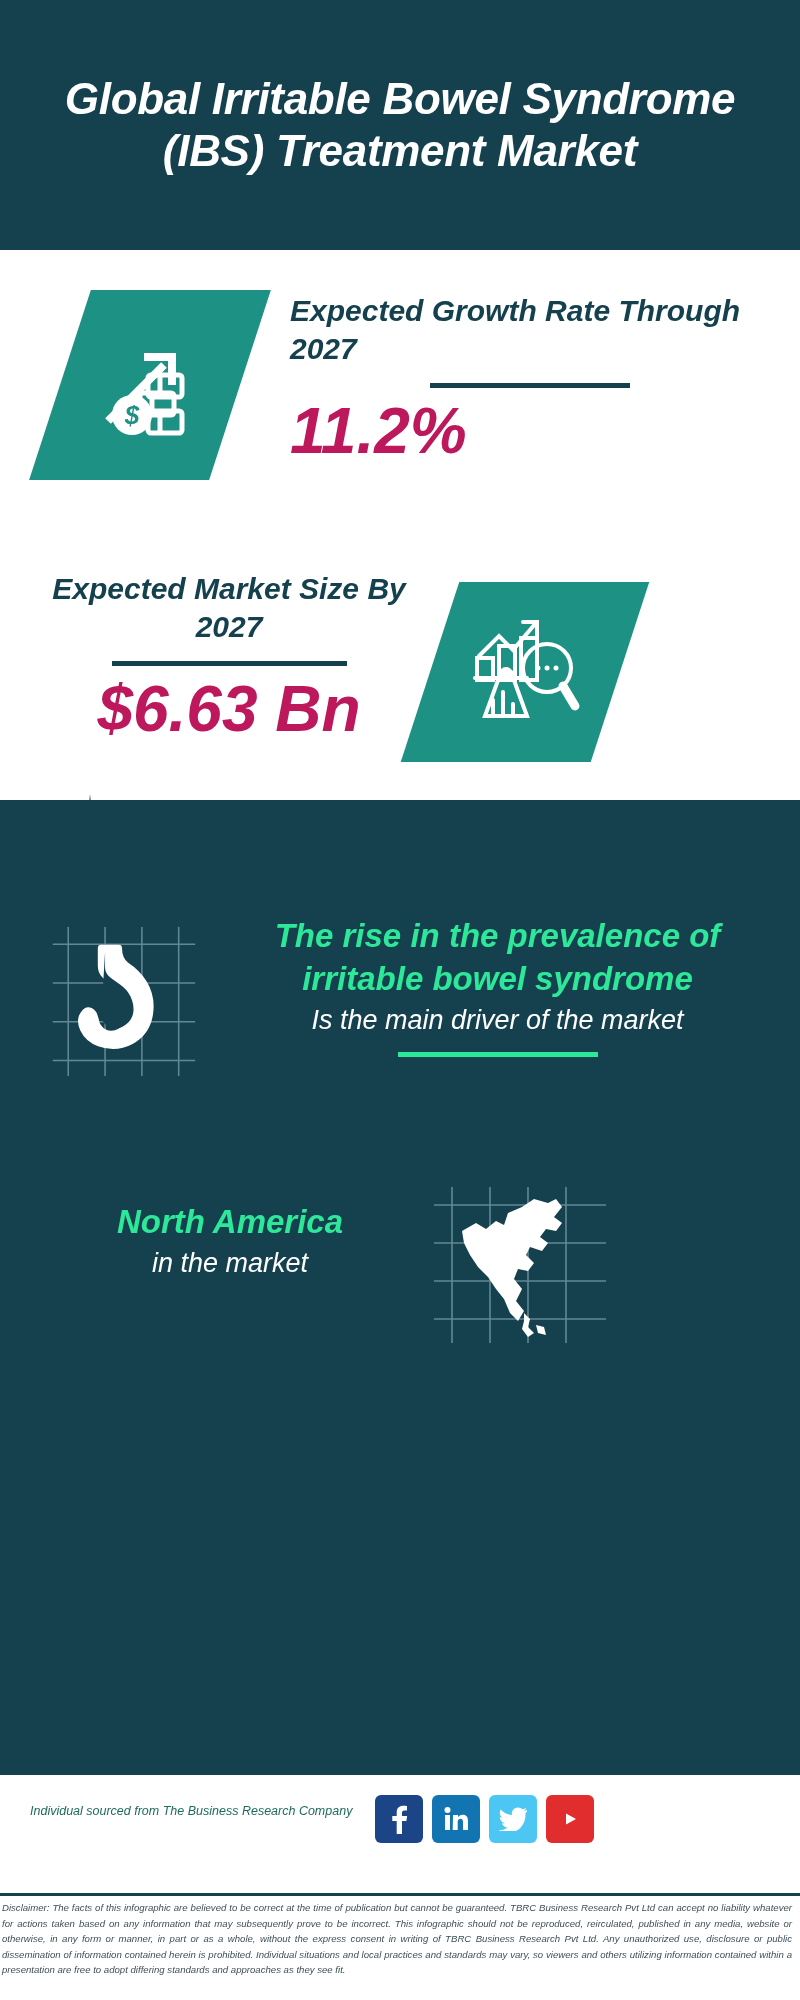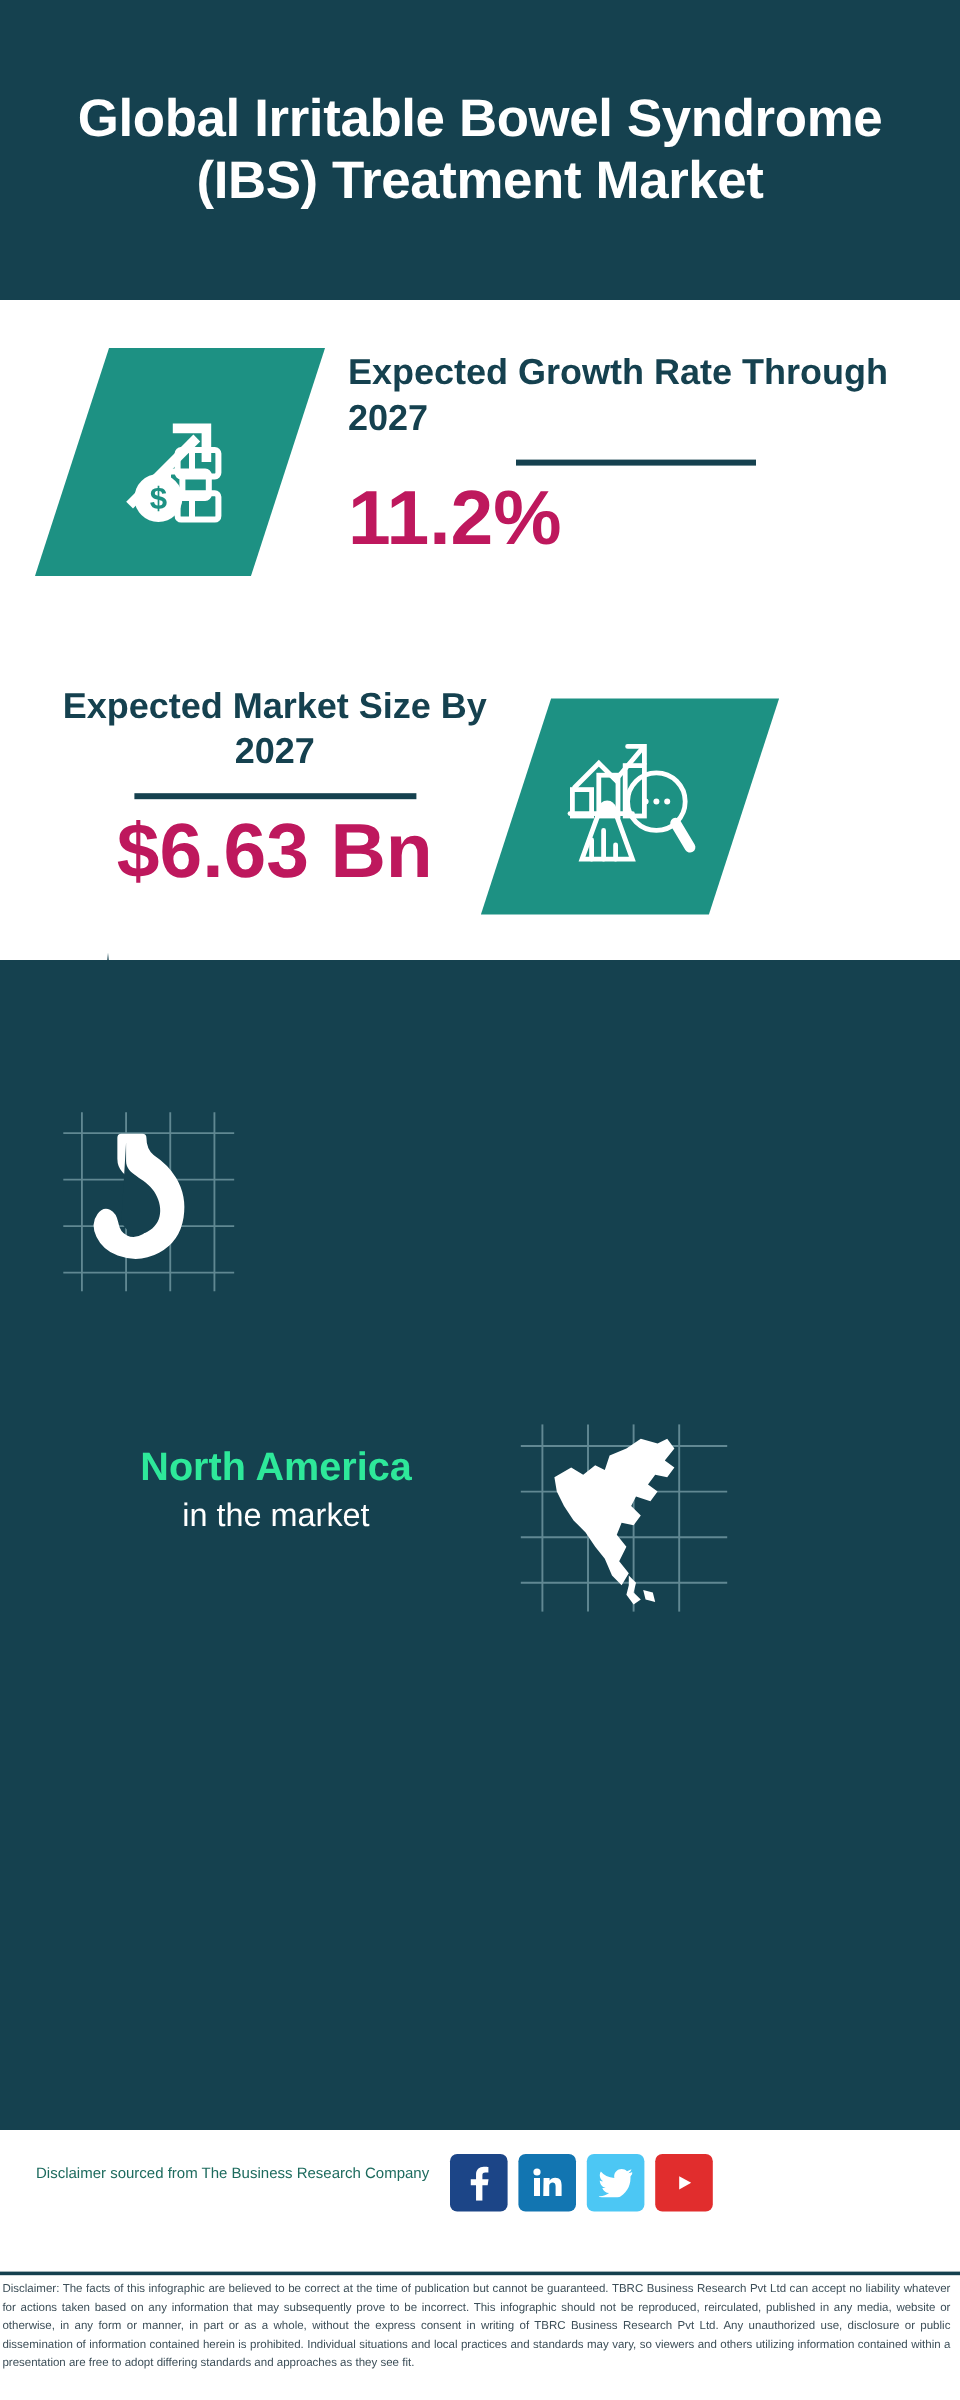--- a/index.html
+++ b/index.html
@@ -1,17 +1,17 @@
 <!DOCTYPE html>
 <html><head>
 <meta charset="utf-8">
 <style>
   html,body{margin:0;padding:0;background:#fff;}
   body{width:800px;height:2000px;font-family:"Liberation Sans",sans-serif;overflow:hidden;}
-  .page{position:relative;width:800px;height:2000px;background:#ffffff;}
+  .page{position:relative;width:800px;height:2000px;background:#ffffff;font-style:italic;}
 
   
   .header{position:absolute;left:0;top:0;width:800px;height:250px;background:#15414f;
           display:flex;align-items:center;justify-content:center;}
   .header h1{margin:0;color:#ffffff;font-size:44px;line-height:1.18;font-weight:bold;
              text-align:center;letter-spacing:-.3px;width:700px;}
 
   
   .stat1{position:absolute;left:0;top:250px;width:800px;height:300px;}
   .para{position:relative;background:#1d9183;}
@@ -141,20 +141,25 @@
         <line x1="8" y1="102" x2="155" y2="102"></line>
         <line x1="8" y1="142" x2="155" y2="142"></line>
         <line x1="24" y1="4" x2="24" y2="158"></line>
         <line x1="62" y1="4" x2="62" y2="158"></line>
         <line x1="100" y1="4" x2="100" y2="158"></line>
         <line x1="138" y1="4" x2="138" y2="158"></line>
       </g>
       <path d="M58 26 L58 44 C58 58 74 58 82 70 C92 84 92 104 78 112 C66 119 54 112 52 100 C50 90 44 88 40 94 C34 102 40 118 56 124 C78 132 104 120 108 94 C112 68 96 52 84 44 C76 38 76 30 76 26 Z" fill="#ffffff" stroke="#ffffff" stroke-width="7" stroke-linejoin="round"></path>
       <path d="M62 30 L62 46 C62 58 78 60 86 72 C94 84 94 100 80 107 C70 112 60 106 58 97" fill="#15414f" stroke="none"></path>
     </svg>
+    <div class="txt">
+      <div class="green-head">The rise in the prevalence of irritable bowel syndrome</div>
+      <div class="white-sub">Is the main driver of the market</div>
+      <div class="rule-green"></div>
+    </div>
   </div>
 
   <div class="region">
     <div class="txt">
       <div class="green-head">North America</div>
       <div class="white-sub">in the market</div>
     </div>
     <svg class="icon" viewBox="0 0 180 160">
       <g stroke="#9fc3cb" stroke-width="1.6" opacity=".55">
         <line x1="4" y1="20" x2="176" y2="20"></line>
@@ -167,21 +172,21 @@
         <line x1="136" y1="2" x2="136" y2="158"></line>
       </g>
       <path fill="#ffffff" d="M32 46 L46 38 L56 44 L66 36 L74 40 L78 28 L92 22 L104 14 L118 18 L126 14 L132 22 L124 32 L132 38 L126 46 L116 44 L110 52 L118 58 L112 66 L100 62 L96 70 L104 78 L98 86 L88 84 L84 94 L92 104 L86 116 L94 126 L88 136 L80 128 L74 114 L66 104 L58 92 L48 82 L40 70 L34 58 Z"></path>
       <path fill="#ffffff" d="M94 128 L100 134 L98 142 L104 148 L98 152 L92 144 L94 136 Z"></path>
       <path fill="#ffffff" d="M106 140 L114 142 L116 150 L108 148 Z"></path>
     </svg>
   </div>
 
   <div class="footbar">
     <div class="srctext">
-      <div>Disclaimer sourced from The Business Research Company</div>
+      <div>Individual sourced from The Business Research Company</div>
     </div>
     <div class="social">
       <div class="sicon s-fb">
         <svg width="26" height="30" viewBox="0 0 26 30">
             <path fill="#fff" d="M16 30V17h4.4l.7-5H16V8.8c0-1.4.4-2.4 2.5-2.4H21V1.9C20.6 1.8 19 1.7 17.2 1.7c-3.9 0-6.5 2.3-6.5 6.6V12H6.3v5h4.4v13z"></path>
           </svg>
       </div>
       <div class="sicon s-li">
         <svg width="26" height="26" viewBox="0 0 26 26">
             <rect x="2" y="9" width="5" height="15" fill="#fff"></rect>

